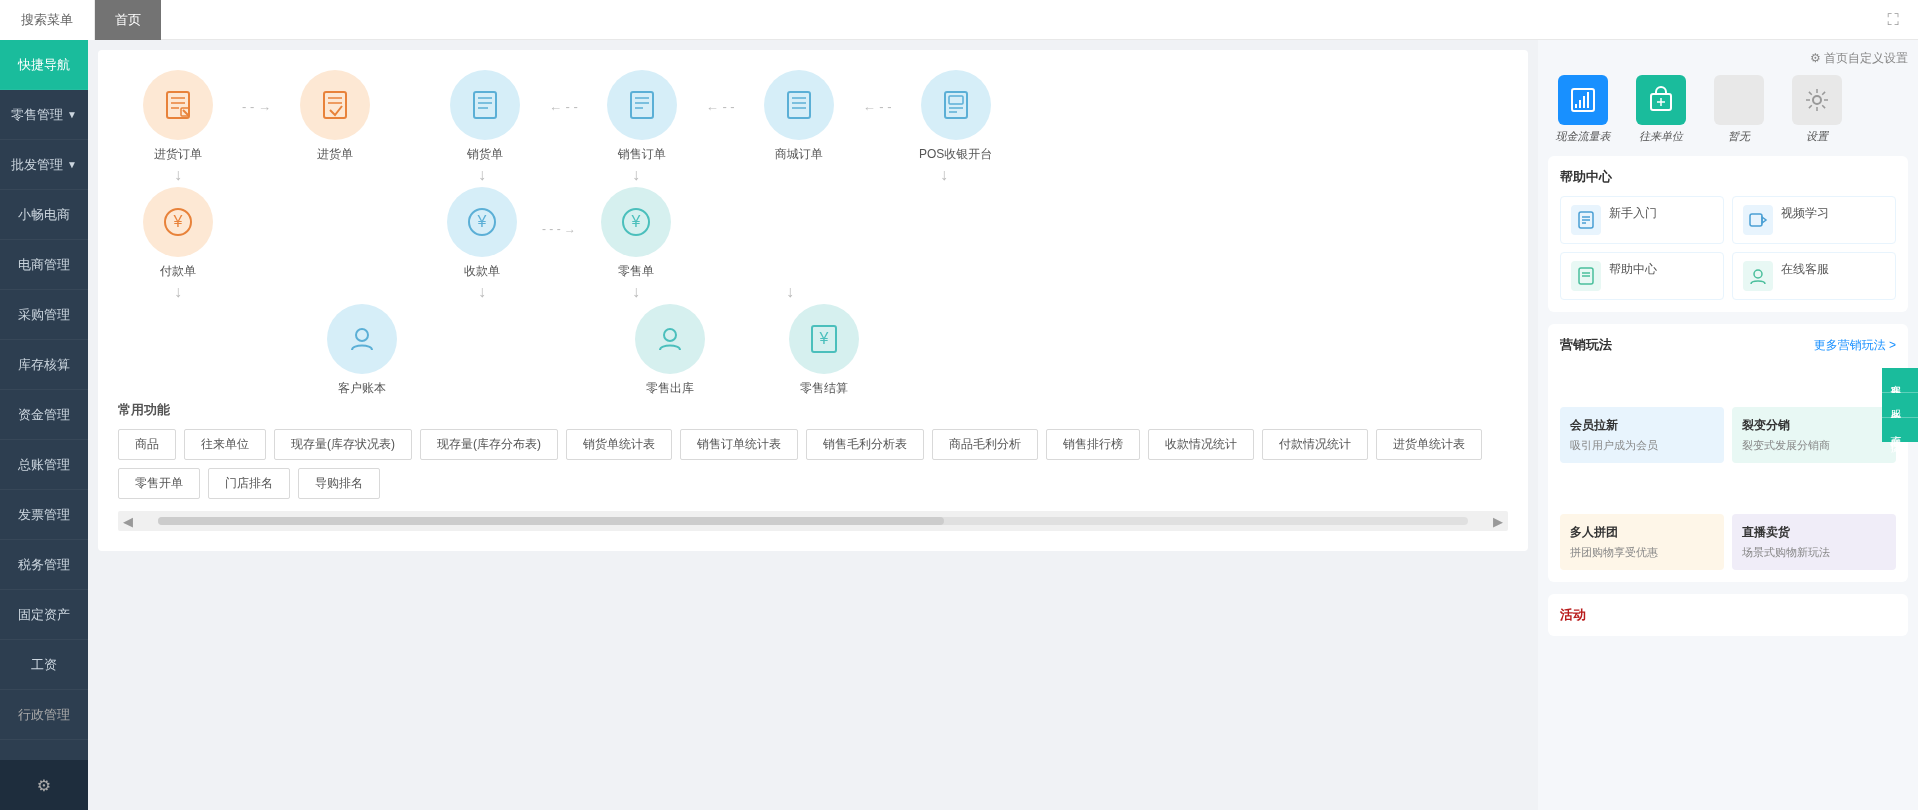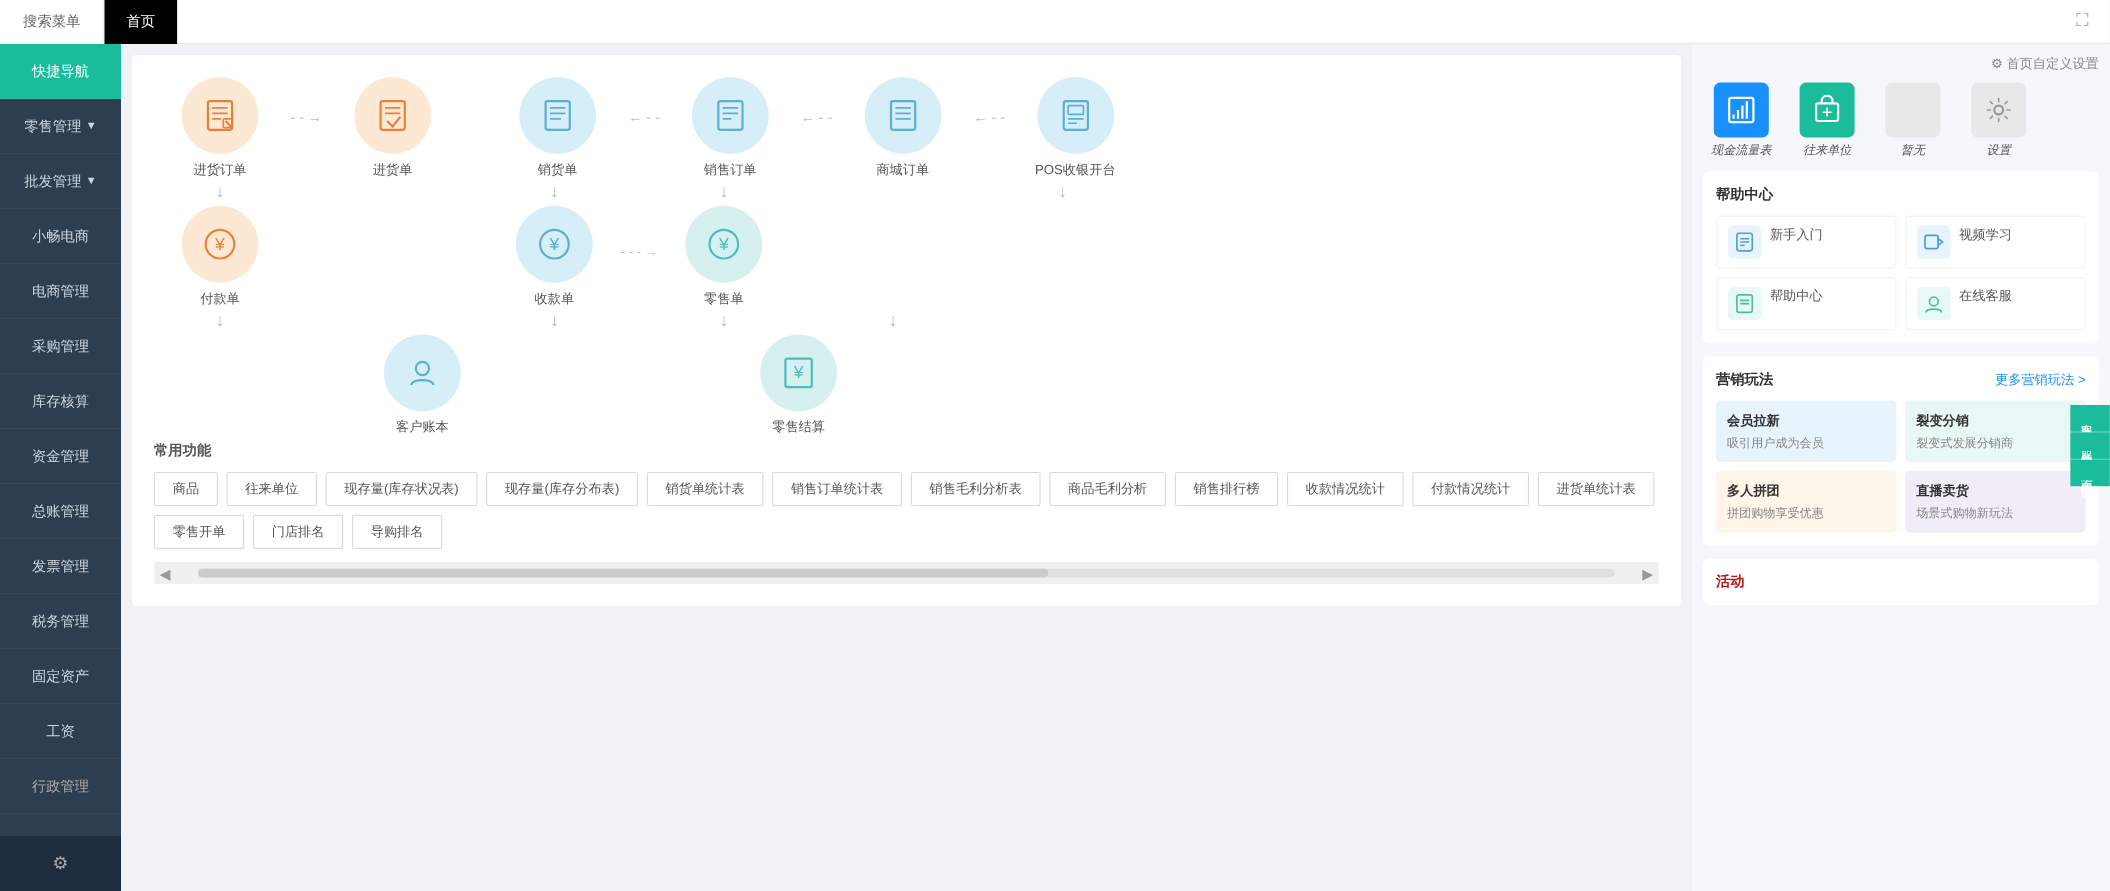--- a/index.html
+++ b/index.html
@@ -1,29 +1,29 @@
 <!DOCTYPE html>
 <html><head>
   <meta charset="utf-8">
   <style>
     * { margin: 0; padding: 0; box-sizing: border-box; }
     body { font-family: 'Microsoft YaHei', sans-serif; font-size: 13px; background: #f0f2f5; display: flex; flex-direction: column; height: 810px; overflow: hidden; }
 
     
     .top-bar { height: 40px; background: #fff; display: flex; align-items: center; border-bottom: 1px solid #e8e8e8; }
     .search-menu { width: 95px; background: #fff; height: 40px; display: flex; align-items: center; justify-content: center; color: #666; font-size: 13px; border-right: 1px solid #e8e8e8; cursor: pointer; }
-    .tab-home { background: #000000; color: #fff; height: 40px; padding: 0 20px; display: flex; align-items: center; font-size: 13px; cursor: pointer; }
+    .tab-home { background: #737373; color: #fff; height: 40px; padding: 0 20px; display: flex; align-items: center; font-size: 13px; cursor: pointer; }
     .top-bar-right { margin-left: auto; padding-right: 10px; display: flex; align-items: center; }
     .fullscreen-btn { width: 30px; height: 30px; display: flex; align-items: center; justify-content: center; cursor: pointer; color: #999; font-size: 16px; }
 
     
     .main-layout { display: flex; flex: 1; overflow: hidden; }
 
     
-    .sidebar { width: 110px; background: #2d3e50; display: flex; flex-direction: column; overflow-y: auto; flex-shrink: 0; }
+    .sidebar { width: 88px; background: #2d3e50; display: flex; flex-direction: column; overflow-y: auto; flex-shrink: 0; }
     .sidebar-item { height: 50px; display: flex; align-items: center; justify-content: center; color: #ccd6df; font-size: 13px; cursor: pointer; position: relative; border-bottom: 1px solid rgba(255,255,255,0.05); }
     .sidebar-item.active { background: #1abc9c; color: #fff; }
     .sidebar-item .arrow { margin-left: 4px; font-size: 10px; }
     .sidebar-bottom { margin-top: auto; height: 50px; background: #1e2d3d; display: flex; align-items: center; justify-content: center; cursor: pointer; }
     .sidebar-bottom .gear { color: #aaa; font-size: 16px; }
 
     
     .content { flex: 1; overflow: auto; display: flex; flex-direction: column; }
 
     
@@ -65,21 +65,21 @@
     .help-item-icon.blue-light { background: #e8f4fd; color: #4a9fd4; }
     .help-item-icon.green-light { background: #e8f8f4; color: #4abf9c; }
     .help-item-label { font-size: 12px; color: #555; }
 
     
     .marketing-section { background: #fff; border-radius: 6px; padding: 12px; margin-bottom: 12px; }
     .marketing-header { display: flex; align-items: center; justify-content: space-between; margin-bottom: 10px; }
     .marketing-title { font-size: 13px; font-weight: bold; color: #333; }
     .marketing-more { font-size: 12px; color: #1890ff; cursor: pointer; }
     .marketing-grid { display: grid; grid-template-columns: 1fr 1fr; gap: 8px; }
-    .marketing-item { padding: 10px; border-radius: 4px; cursor: pointer; }
+    .marketing-item { padding: 10px; border-radius: 4px; cursor: pointer; margin-top: 43px; }
     .marketing-item.blue-bg { background: #e8f4fd; }
     .marketing-item.green-bg { background: #e8f8f4; }
     .marketing-item.purple-bg { background: #f0edf8; }
     .marketing-item.orange-bg { background: #fef6e8; }
     .marketing-item-title { font-size: 12px; font-weight: bold; color: #333; margin-bottom: 4px; }
     .marketing-item-desc { font-size: 11px; color: #888; }
 
     
     .activities-section { background: #fff; border-radius: 6px; padding: 12px; }
     .activities-title { font-size: 13px; font-weight: bold; color: #b91c1c; }
@@ -362,20 +362,29 @@
                   <path d="M7 28 C7 22 27 22 27 28" fill="none" stroke="#5bafd6" stroke-width="2"></path>
                 </svg>
             </div>
             <span class="flow-label">客户账本</span>
           </div>
           <div style="width:34px;"></div>
 
           <div style="width:120px;"></div>
           <div style="width:34px;"></div>
 
+          <div class="node-col">
+            <div class="flow-circle teal">
+              <svg width="34" height="34" viewBox="0 0 34 34">
+                  <circle cx="17" cy="13" r="6" fill="none" stroke="#4bbfbc" stroke-width="2"></circle>
+                  <path d="M7 28 C7 22 27 22 27 28" fill="none" stroke="#4bbfbc" stroke-width="2"></path>
+                </svg>
+            </div>
+            <span class="flow-label">零售出库</span>
+          </div>
           <div style="width:34px;"></div>
 
           <div class="node-col">
             <div class="flow-circle teal">
               <svg width="34" height="34" viewBox="0 0 34 34">
                   <rect x="5" y="4" width="24" height="26" rx="2" fill="none" stroke="#4bbfbc" stroke-width="2"></rect>
                   <text x="17" y="22" text-anchor="middle" font-size="16" fill="#4bbfbc">¥</text>
                 </svg>
             </div>
             <span class="flow-label">零售结算</span>

